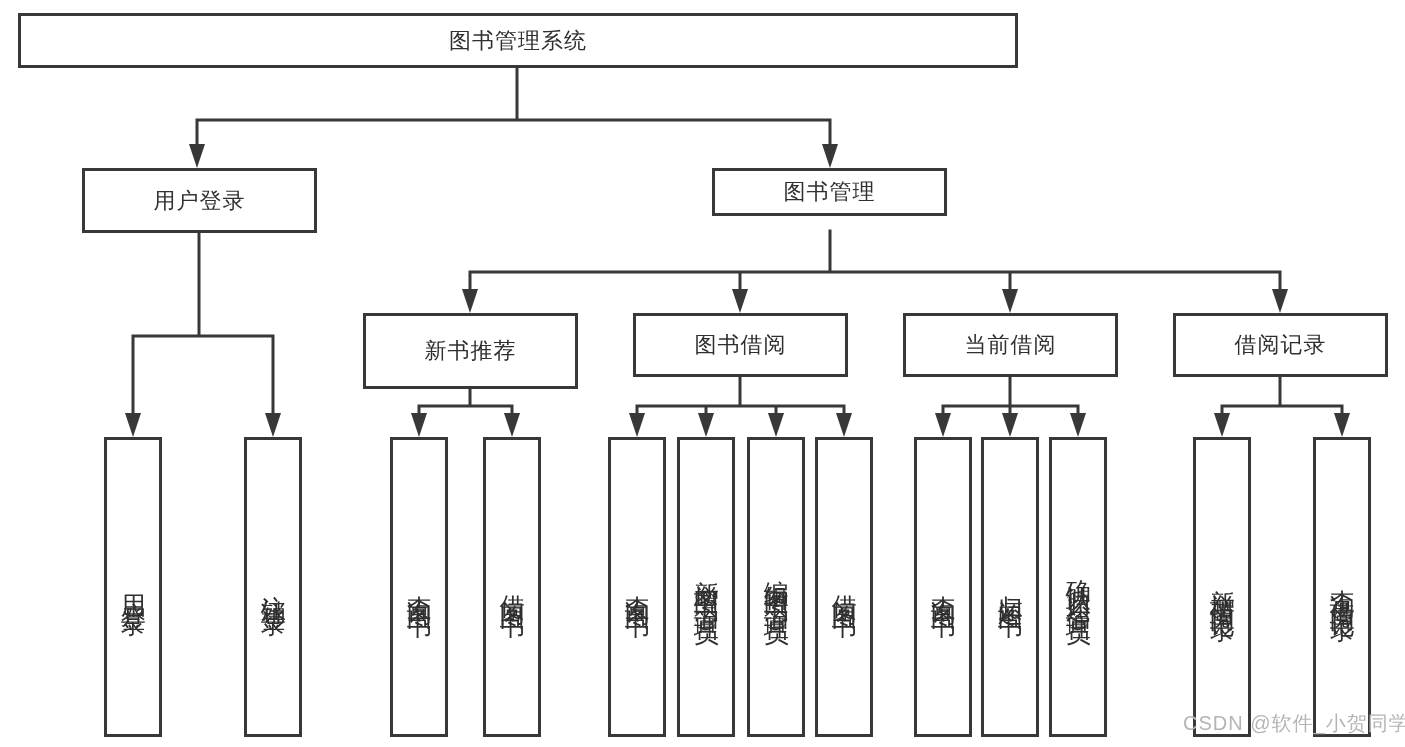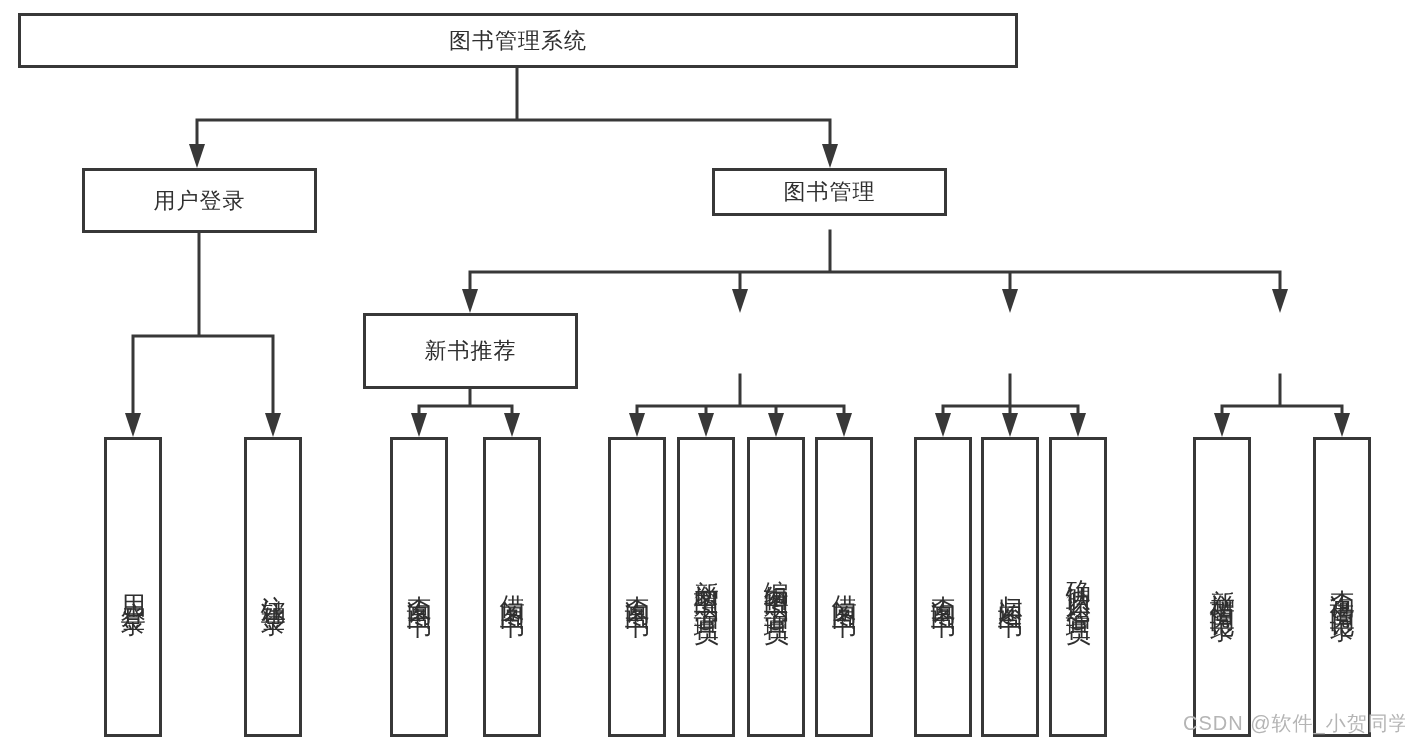--- a/index.html
+++ b/index.html
@@ -105,20 +105,23 @@
       <polygon points="1334,413 1350,413 1342,437"></polygon>
     </g>
   </svg>
 
   <div class="box hbox" style="left:18px; top:13px; width:1000px; height:55px;">图书管理系统</div>
 
   <div class="box hbox" style="left:82px; top:168px; width:235px; height:65px;">用户登录</div>
   <div class="box hbox" style="left:712px; top:168px; width:235px; height:48px;">图书管理</div>
 
   <div class="box hbox" style="left:363px; top:313px; width:215px; height:76px;">新书推荐</div>
+  <div class="box hbox" style="left:633px; top:313px; width:215px; height:64px;">图书借阅</div>
+  <div class="box hbox" style="left:903px; top:313px; width:215px; height:64px;">当前借阅</div>
+  <div class="box hbox" style="left:1173px; top:313px; width:215px; height:64px;">借阅记录</div>
 
   <div class="box vbox" style="left:104px; top:437px; width:58px; height:300px;">
     <span class="vtext">用户登录</span>
   </div>
   <div class="box vbox" style="left:244px; top:437px; width:58px; height:300px;">
     <span class="vtext">注销登录</span>
   </div>
 
   <div class="box vbox" style="left:390px; top:437px; width:58px; height:300px;">
     <span class="vtext">查询图书</span>

